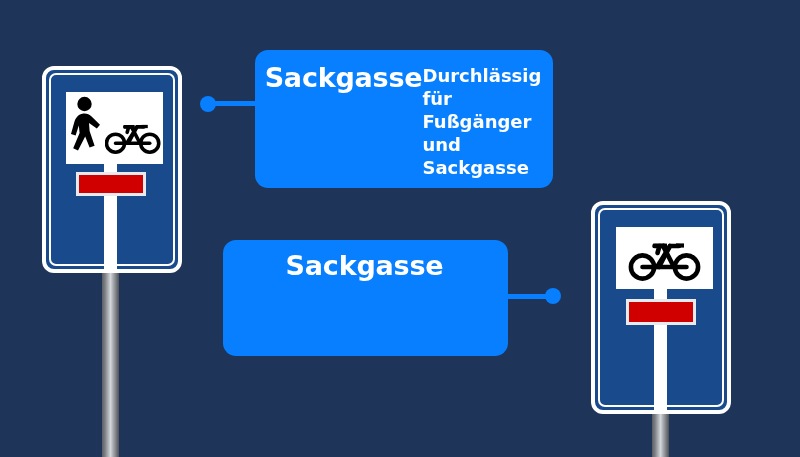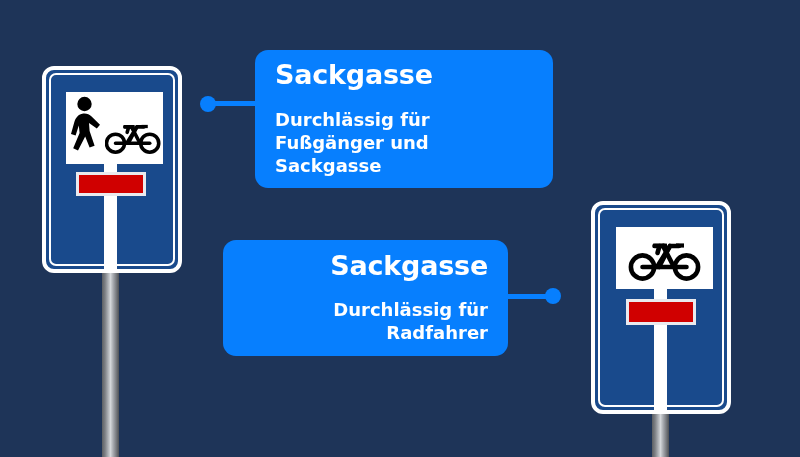--- a/index.html
+++ b/index.html
@@ -20,21 +20,21 @@
     background: #1e3458;
   }
 
   
   .callout {
     position: absolute;
     background: #077ffe;
     border-radius: 13px;
     box-sizing: border-box;
     display: flex;
-    flex-direction: column;
+    flex-direction: row;
     justify-content: center;
     color: #ffffff;
   }
   .callout-title {
     font-size: 27px;
     font-weight: bold;
     letter-spacing: -0.2px;
     line-height: 1.05;
     white-space: nowrap;
   }
@@ -226,16 +226,15 @@
 Fußgänger und Sackgasse</div>
   </div>
 
   <div class="connector" id="connector-2">
     <div class="connector-line"></div>
     <div class="connector-dot"></div>
   </div>
 
   <div class="callout" id="callout-2">
     <div class="callout-title">Sackgasse</div>
-    <div class="callout-body">Durchlässig für Radfahrer</div>
   </div>
 
 </div>
 
 </body></html>

